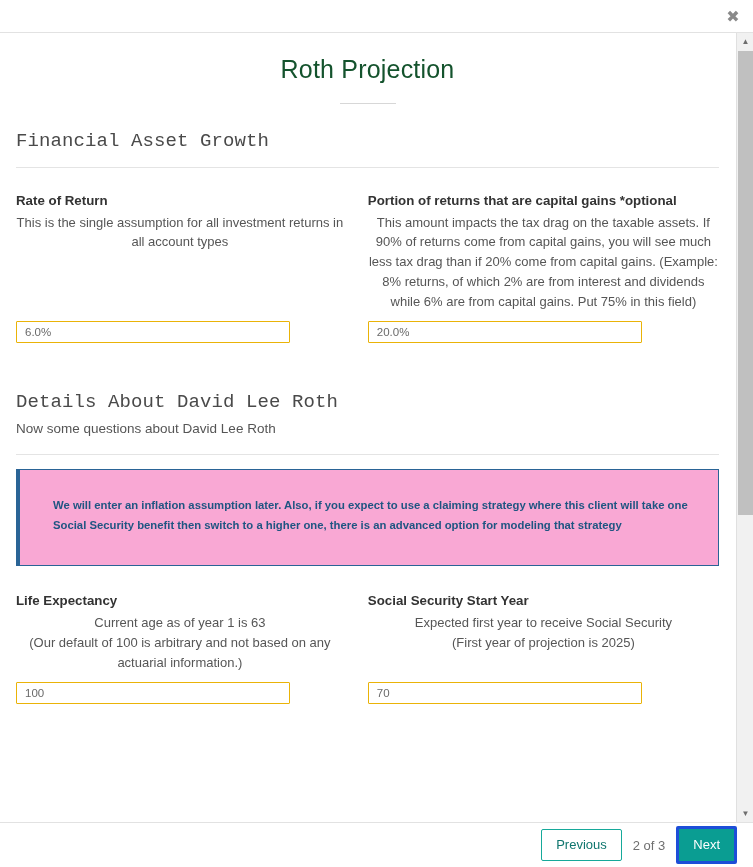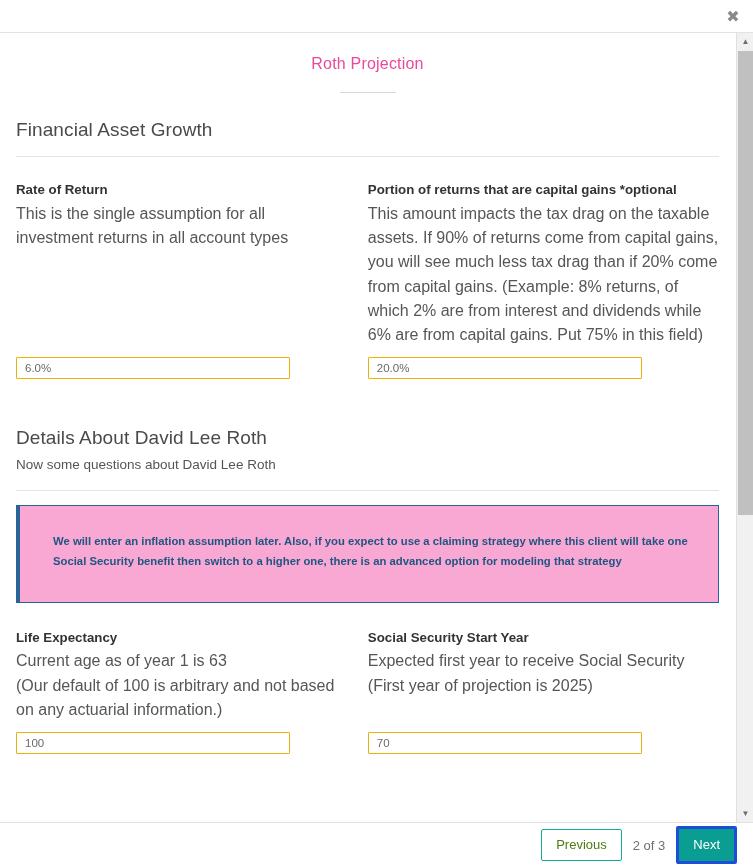--- a/index.html
+++ b/index.html
@@ -84,41 +84,42 @@
     left: 1px;
     width: 15px;
     height: 464px;
     background: #c0c0c0;
     cursor: pointer;
   }
 
   
   .wiz-title {
     text-align: center;
-    color: #ec4899;
-    font-size: 16px;
+    color: #14532d;
+    font-size: 25px;
     font-weight: 400;
     padding-top: 22px;
     letter-spacing: .2px;
   }
   .title-rule {
     width: 56px;
     height: 1px;
     background: #d7d7d7;
     margin: 19px auto 0 auto;
   }
 
   
   .section { padding-top: 26px; }
   .section-head {
     font-size: 19px;
     font-weight: 400;
     color: #4a4a4a;
     margin: 0 0 6px 0;
     letter-spacing: .1px;
+    font-family: Liberation Mono, monospace;
   }
   .section-sub {
     font-size: 13.5px;
     color: #555555;
     margin: 0;
     line-height: 1.45;
   }
   .hr {
     height: 1px;
     background: #e4e4e4;
@@ -137,24 +138,25 @@
   }
   .col.right { padding-right: 0; padding-left: 0; }
   .field-label {
     font-size: 13.3px;
     font-weight: bold;
     color: #333333;
     margin: 0 0 2px 0;
     line-height: 1.4;
   }
   .field-help {
-    font-size: 16px;
+    font-size: 13px;
     color: #565656;
     line-height: 1.52;
     margin: 0;
+    text-align: center;
   }
   .field-input-row { margin-top: 10px; }
   .text-input {
     width: 274px;
     height: 22px;
     border: 1px solid #eab308;
     background: #ffffff;
     font-size: 11.5px;
     color: #6a6a6a;
     padding: 0 8px;
@@ -203,21 +205,21 @@
   .btn {
     font-family: "Liberation Sans", sans-serif;
     font-size: 13px;
     cursor: pointer;
     border-radius: 2px;
     line-height: 1;
   }
   .btn-prev {
     background: #ffffff;
     border: 1px solid #16a99a;
-    color: #4d7c0f;
+    color: #0f766e;
     padding: 8px 14px 9px 14px;
   }
   .page-count {
     font-size: 13px;
     color: #6f6f6f;
     padding: 0 11px;
   }
   .btn-next {
     background: #0a9d92;
     border: 3px solid #1d4ed8;

